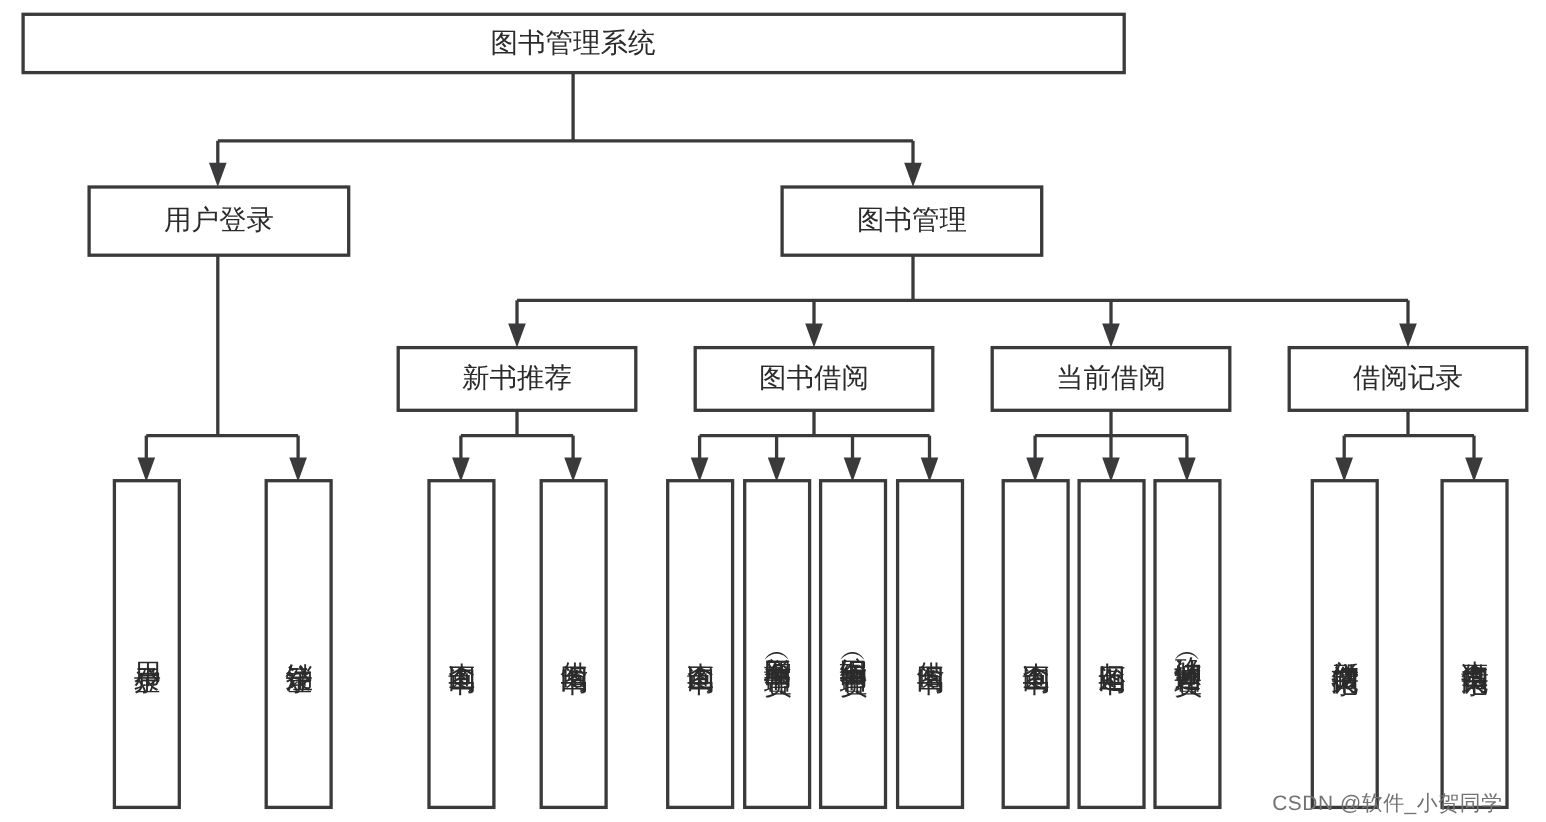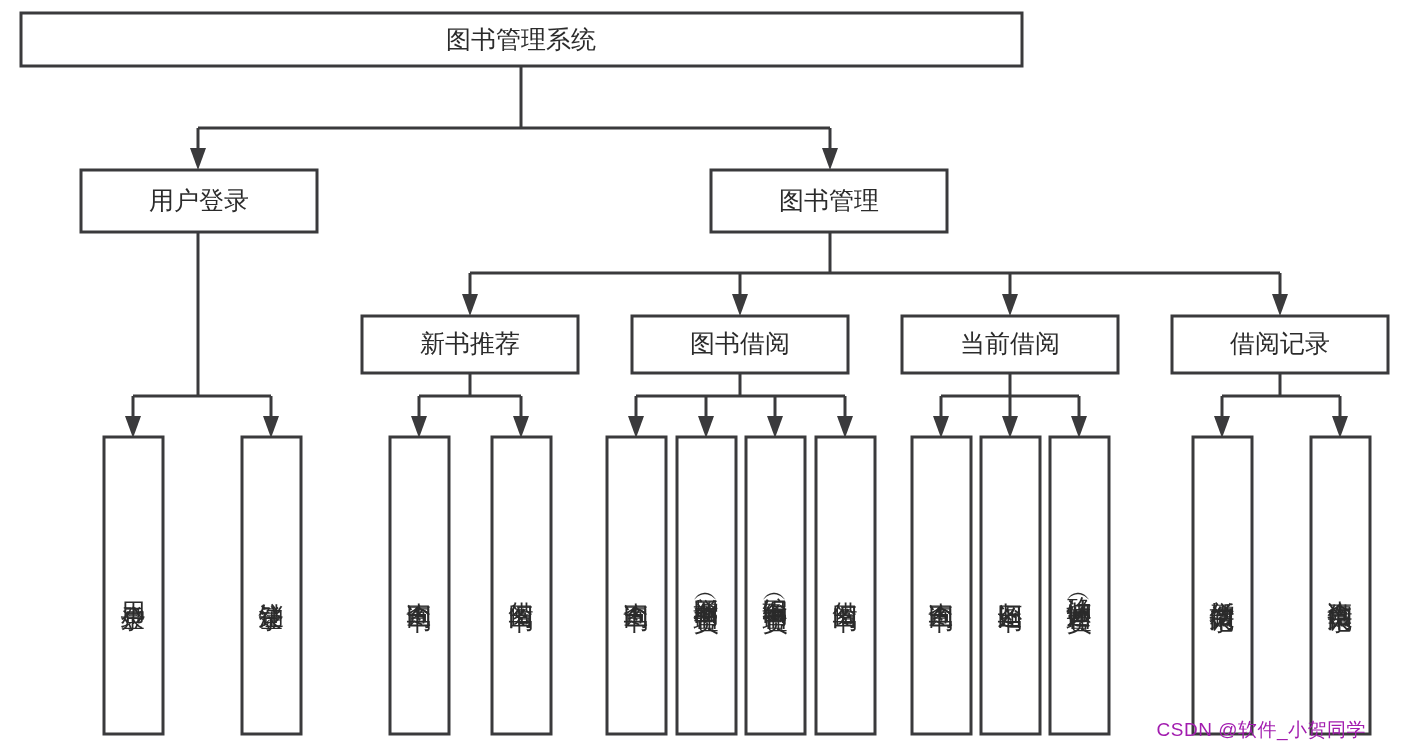--- a/index.html
+++ b/index.html
@@ -65,21 +65,21 @@
     letter-spacing: 2px;
     white-space: nowrap;
     text-align: center;
   }
   .watermark {
     position: absolute;
     right: 8px;
     bottom: 4px;
     font-family: "Liberation Sans", "DejaVu Sans", sans-serif;
     font-size: 19px;
-    color: #a21caf;
+    color: #737373;
     white-space: nowrap;
     letter-spacing: 0.5px;
     margin-top: 16px;
   }
 </style>
 </head>
 <body>
 
 <div id="diagram-root">
 

